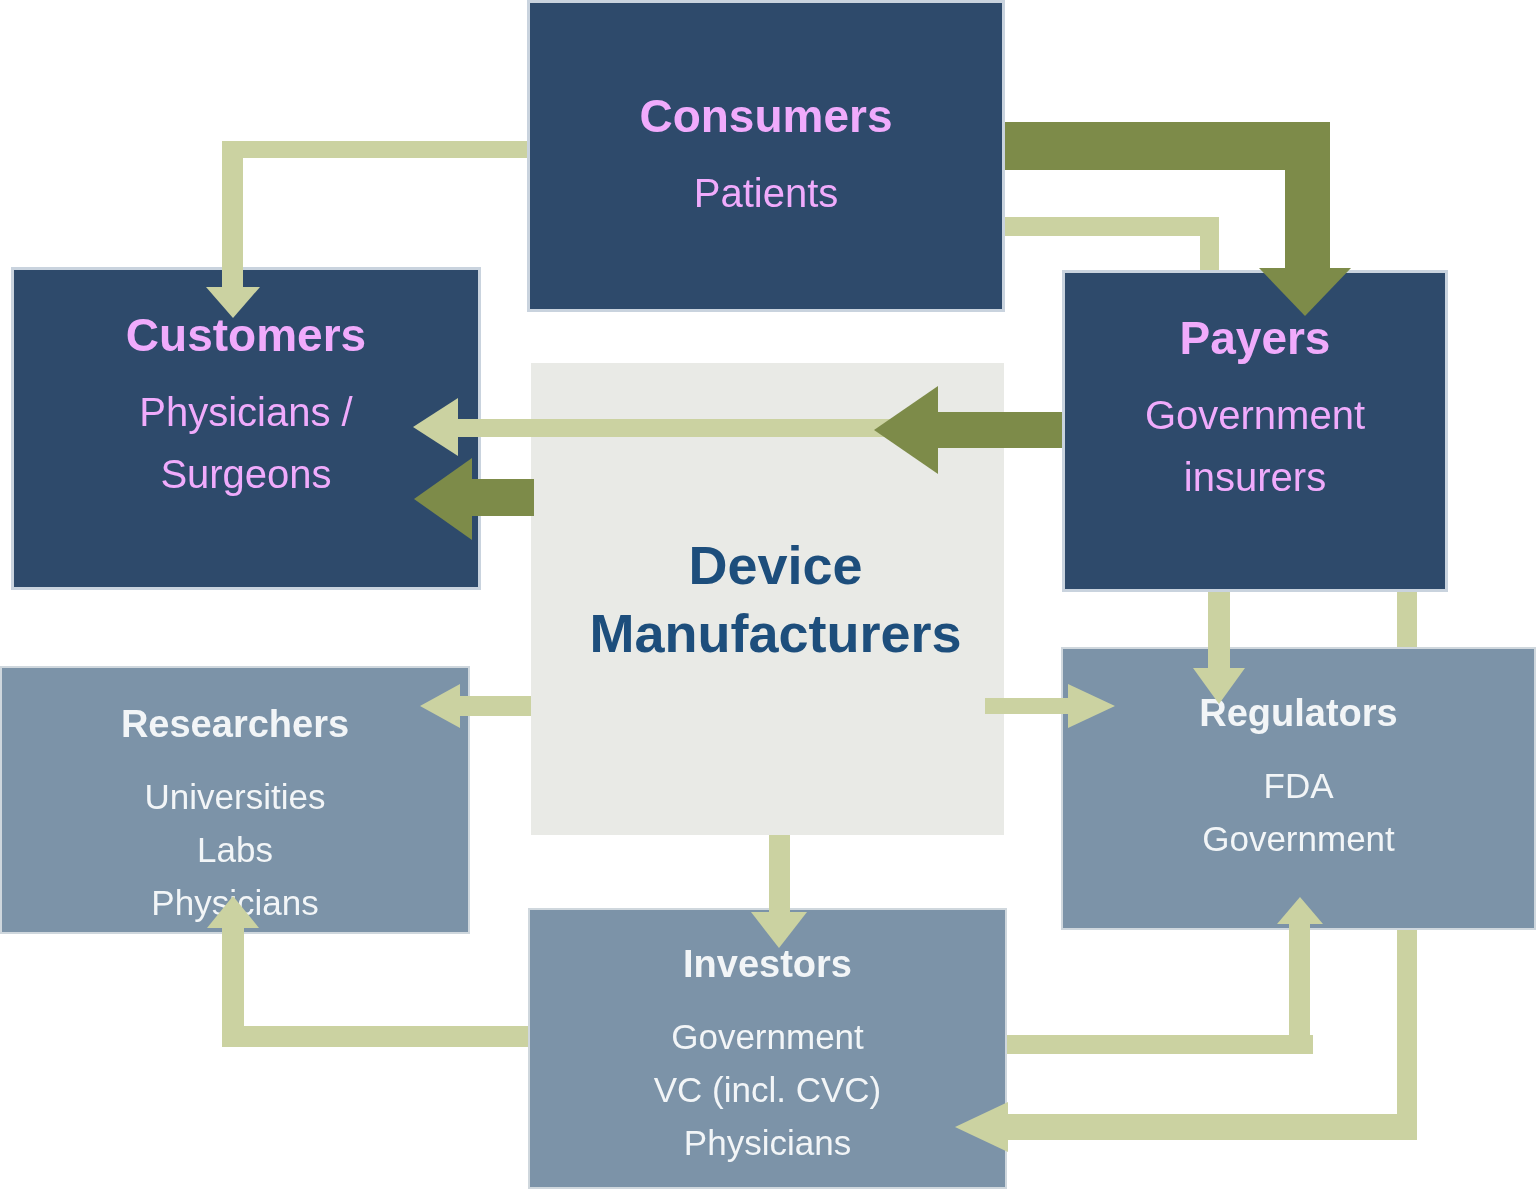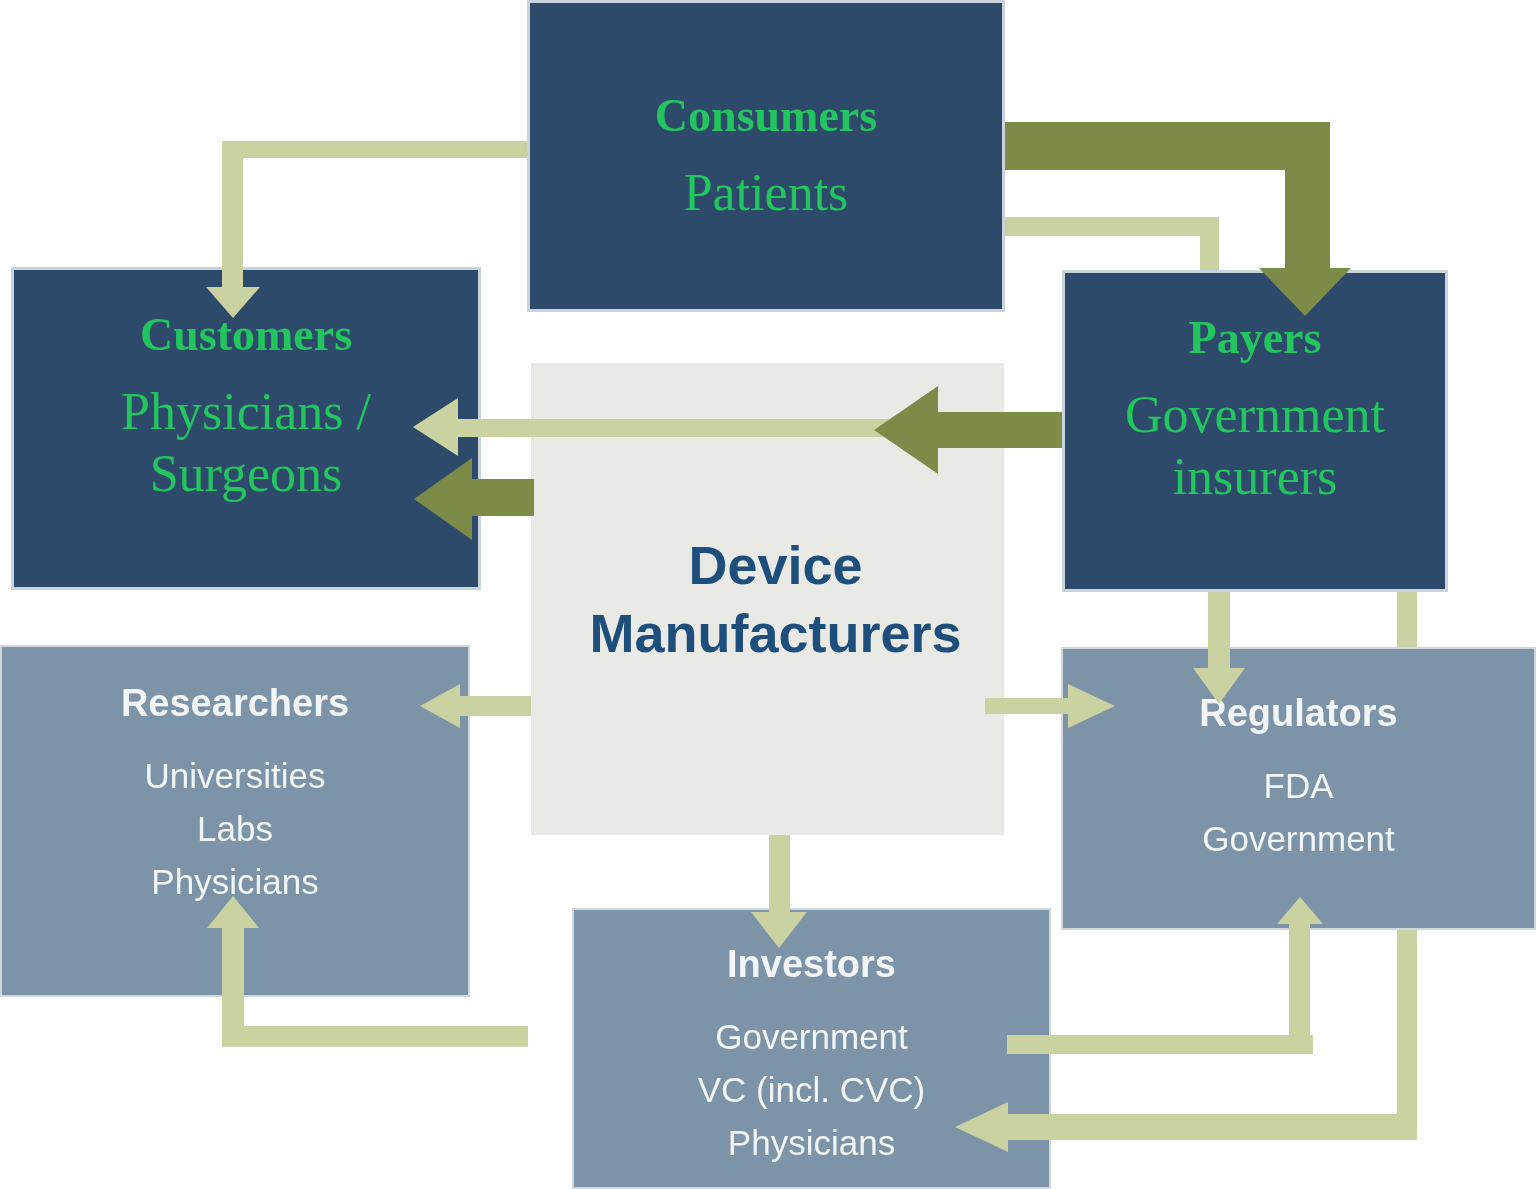--- a/index.html
+++ b/index.html
@@ -14,25 +14,25 @@
   }
   html,body{margin:0;padding:0;background:#ffffff;}
   .canvas{
     position:relative;width:1536px;height:1189px;background:#ffffff;overflow:hidden;
     font-family:"Liberation Sans","DejaVu Sans",sans-serif;
   }
   .box{
     position:absolute;display:flex;flex-direction:column;align-items:center;
     box-sizing:border-box;text-align:center;
   }
-  .navy{background:var(--navy);border:3px solid var(--border-light);color:#22c55e;font-family:Liberation Serif, serif;}
+  .navy{background:var(--navy);border:3px solid var(--border-light);color:#f0abfc;}
   .slate{background:var(--slate);border:2px solid var(--border-light2);color:#f2f5f7;}
   .grayc{background:var(--light-gray);padding-left:16px;}
   .t1{font-weight:bold;font-size:46px;line-height:56px;margin-bottom:18px;}
-  .t2{font-size:52px;line-height:62px;}
+  .t2{font-size:40px;line-height:62px;}
   .slate .t1{font-size:38px;line-height:52px;margin-bottom:20px;}
   .slate .t2{font-size:35px;line-height:53px;}
   .dev{font-weight:bold;font-size:54px;line-height:68px;color:var(--navy-text);}
   .bar{position:absolute;}
   .sageb{background:var(--sage);}
   .oliveb{background:var(--olive);}
   .head{position:absolute;width:0;height:0;}
   .arrow-group{position:absolute;left:0;top:0;}
 </style>
 </head>
@@ -55,34 +55,34 @@
     <div class="t1">Payers</div>
     <div class="t2">Government</div>
     <div class="t2">insurers</div>
   </div>
 
   <div class="box grayc" style="left:531px;top:363px;width:473px;height:472px;justify-content:center;">
     <div class="dev">Device</div>
     <div class="dev">Manufacturers</div>
   </div>
 
-  <div class="box slate" style="left:0;top:645px;width:470px;height:352px;padding-top:30px;">
+  <div class="box slate" style="left:0;top:666px;width:470px;height:268px;padding-top:30px;">
     <div class="t1">Researchers</div>
     <div class="t2">Universities</div>
     <div class="t2">Labs</div>
     <div class="t2">Physicians</div>
   </div>
 
   <div class="box slate" style="left:1061px;top:647px;width:475px;height:283px;padding-top:38px;">
     <div class="t1">Regulators</div>
     <div class="t2">FDA</div>
     <div class="t2">Government</div>
   </div>
 
-  <div class="box slate" style="left:528px;top:908px;width:479px;height:281px;padding-top:28px;margin-left:44px;">
+  <div class="box slate" style="left:528px;top:908px;width:479px;height:281px;padding-top:28px;">
     <div class="t1">Investors</div>
     <div class="t2">Government</div>
     <div class="t2">VC (incl. CVC)</div>
     <div class="t2">Physicians</div>
   </div>
 
   <div class="arrow-group">
     <div class="bar sageb" style="left:222px;top:141px;width:305px;height:17px;"></div>
     <div class="bar sageb" style="left:222px;top:141px;width:21px;height:146px;"></div>
     <div class="head" style="left:206px;top:287px;border-left:27px solid transparent;border-right:27px solid transparent;border-top:31px solid var(--sage);"></div>

